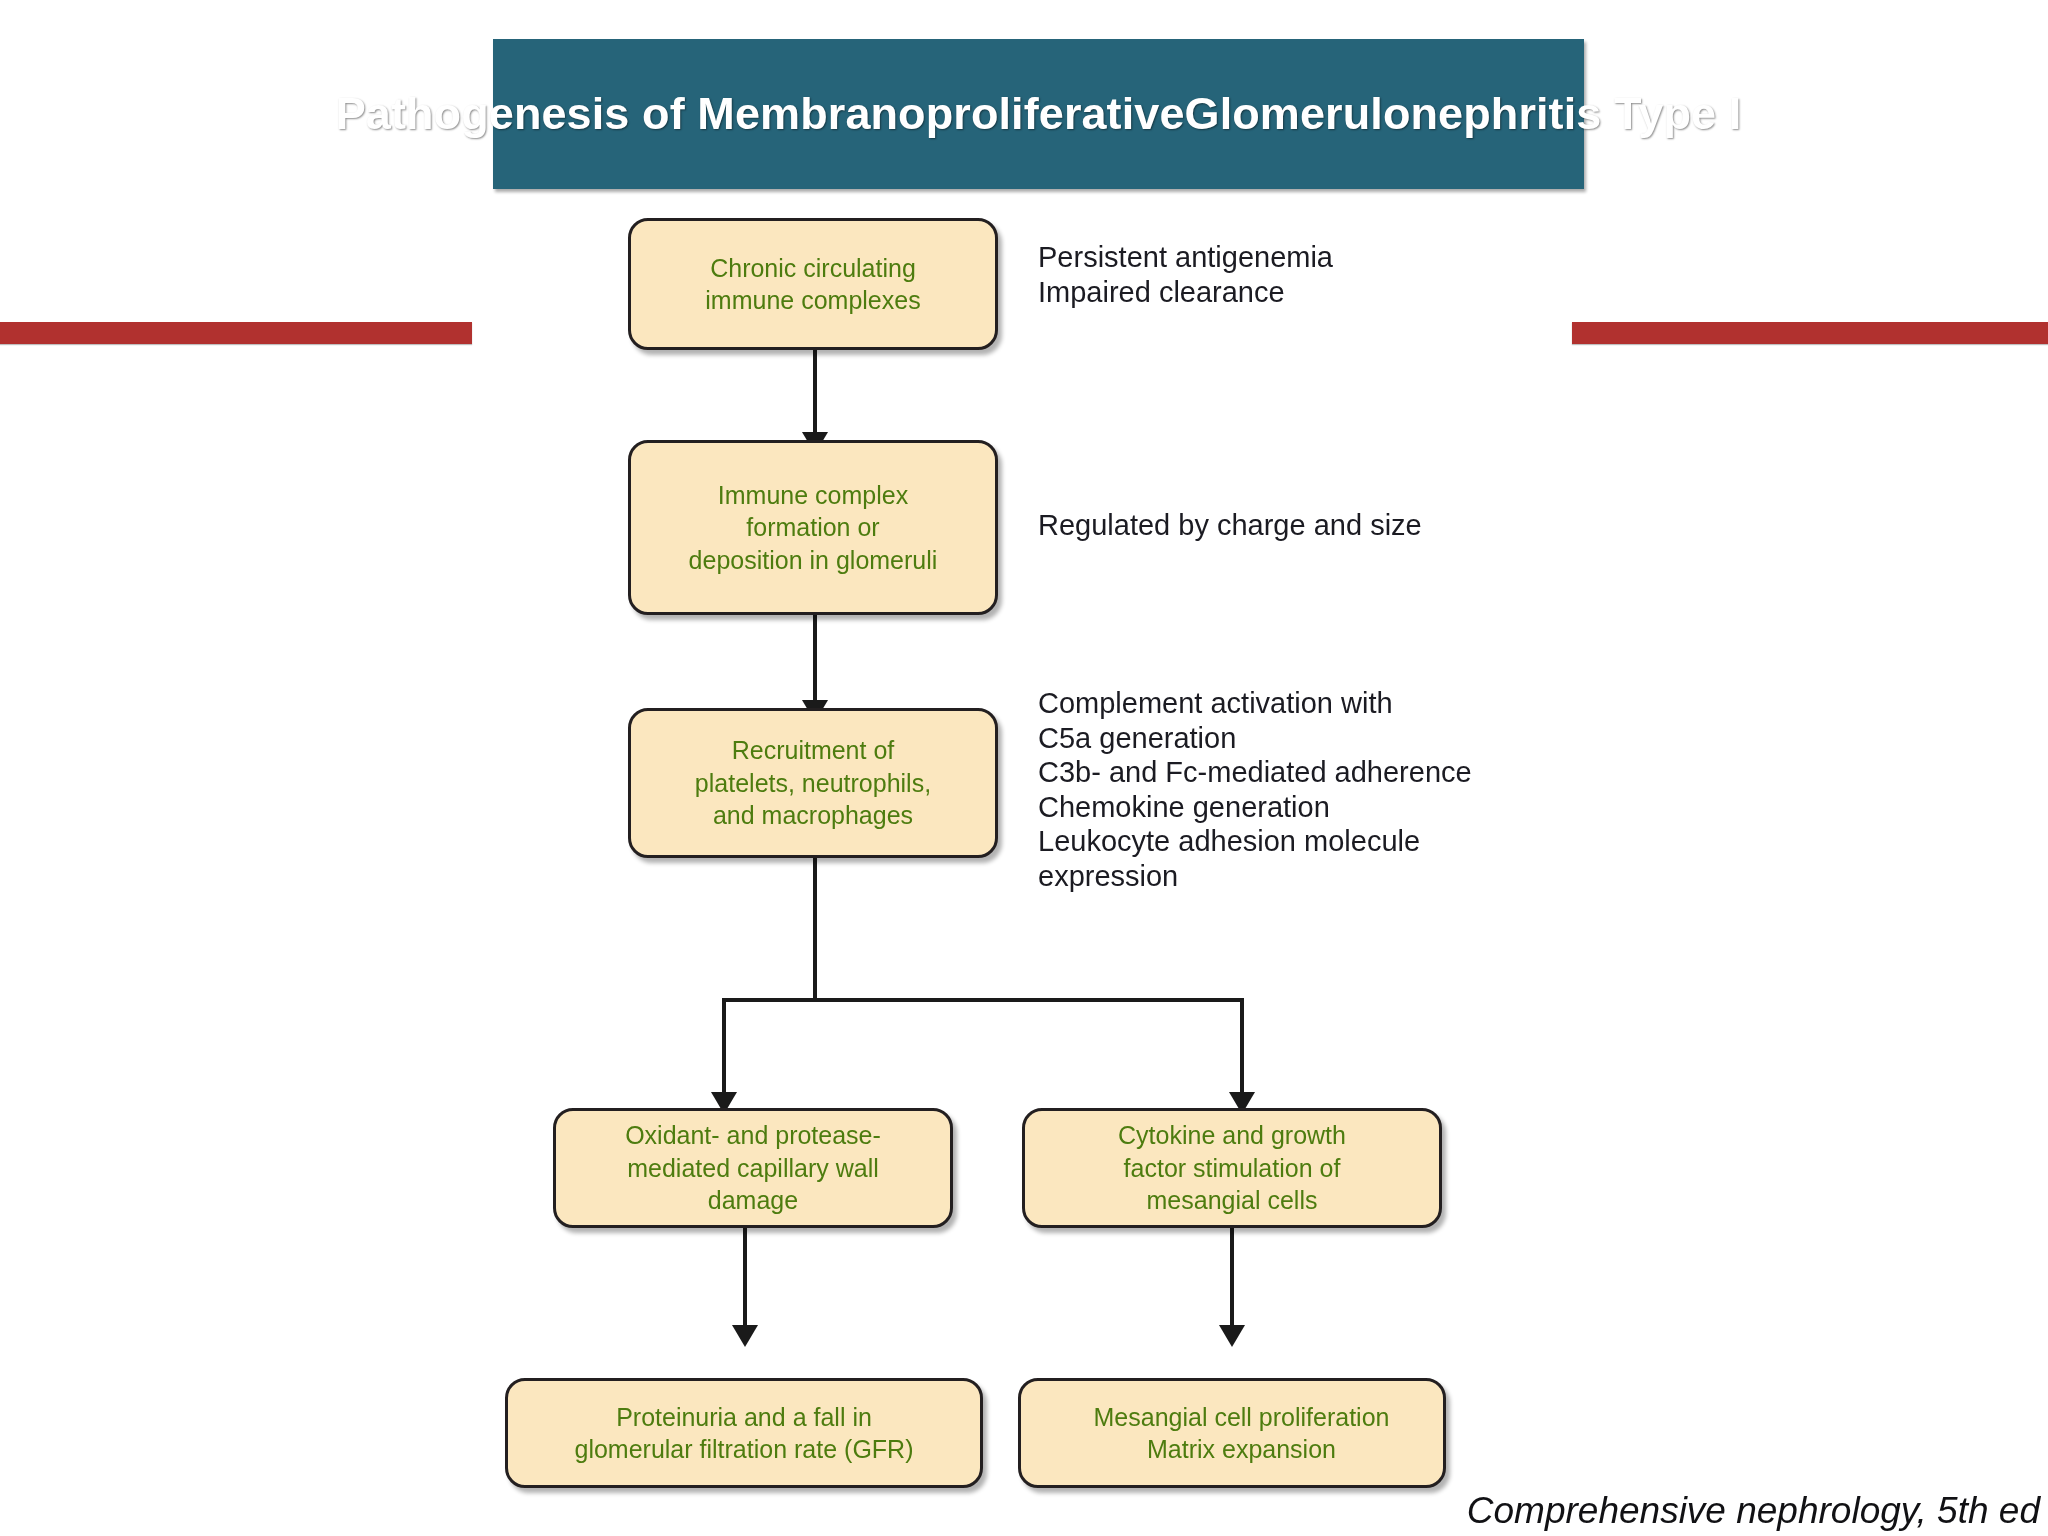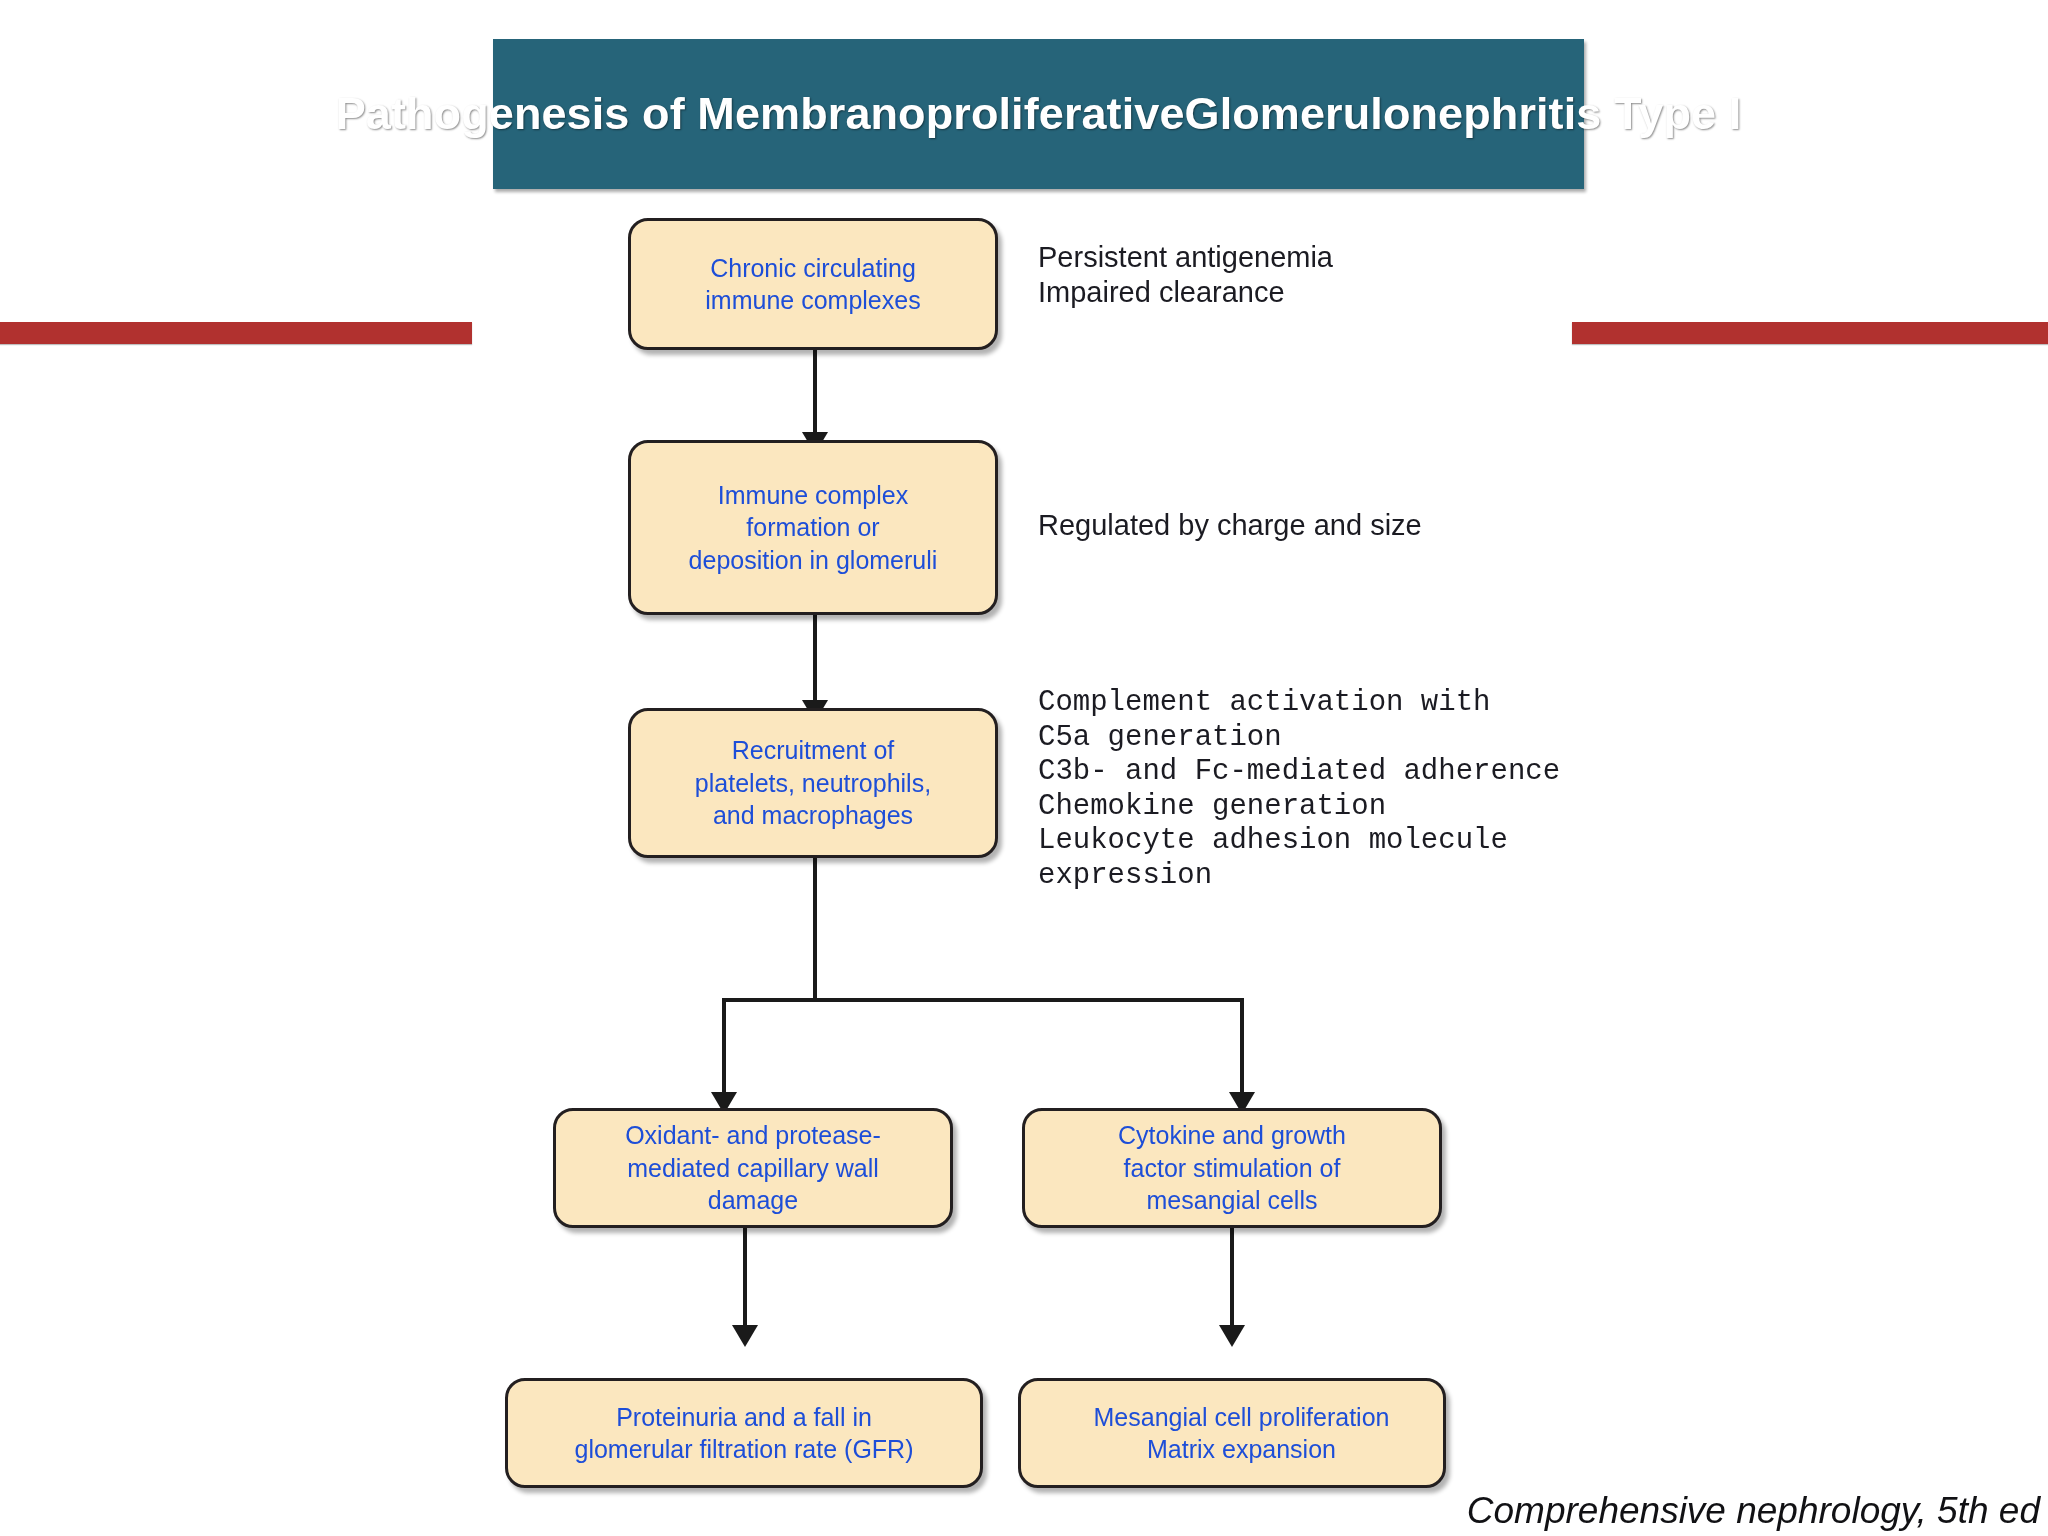--- a/index.html
+++ b/index.html
@@ -61,21 +61,21 @@
     display: flex;
     align-items: center;
     justify-content: center;
     box-sizing: border-box;
     padding: 4px 10px;
   }
   .node-text {
     font-size: 25px;
     line-height: 1.30;
     text-align: center;
-    color: #1d4ed8;
+    color: #4d7c0f;
     white-space: pre-line;
   }
 
   
   .annot {
     position: absolute;
     font-size: 29px;
     line-height: 1.19;
     color: #1b1b22;
     white-space: pre-line;
@@ -181,21 +181,21 @@
   <div class="node" style="left:1018px; top:1378px; width:428px; height:110px;padding-left:29px;">
     <span class="node-text">Mesangial cell proliferation
 Matrix expansion</span>
   </div>
 
   <div class="annot" style="left:1038px; top:240px;">Persistent antigenemia
 Impaired clearance</div>
 
   <div class="annot" style="left:1038px; top:508px;">Regulated by charge and size</div>
 
-  <div class="annot" style="left:1038px; top:686px;font-family:Liberation Mono, monospace;">Complement activation with
+  <div class="annot" style="left:1038px; top:686px;">Complement activation with
     C5a generation
 C3b- and Fc-mediated adherence
 Chemokine generation
 Leukocyte adhesion molecule
     expression</div>
 
   <div class="citation">Comprehensive nephrology, 5th ed</div>
 
 </div>
 

